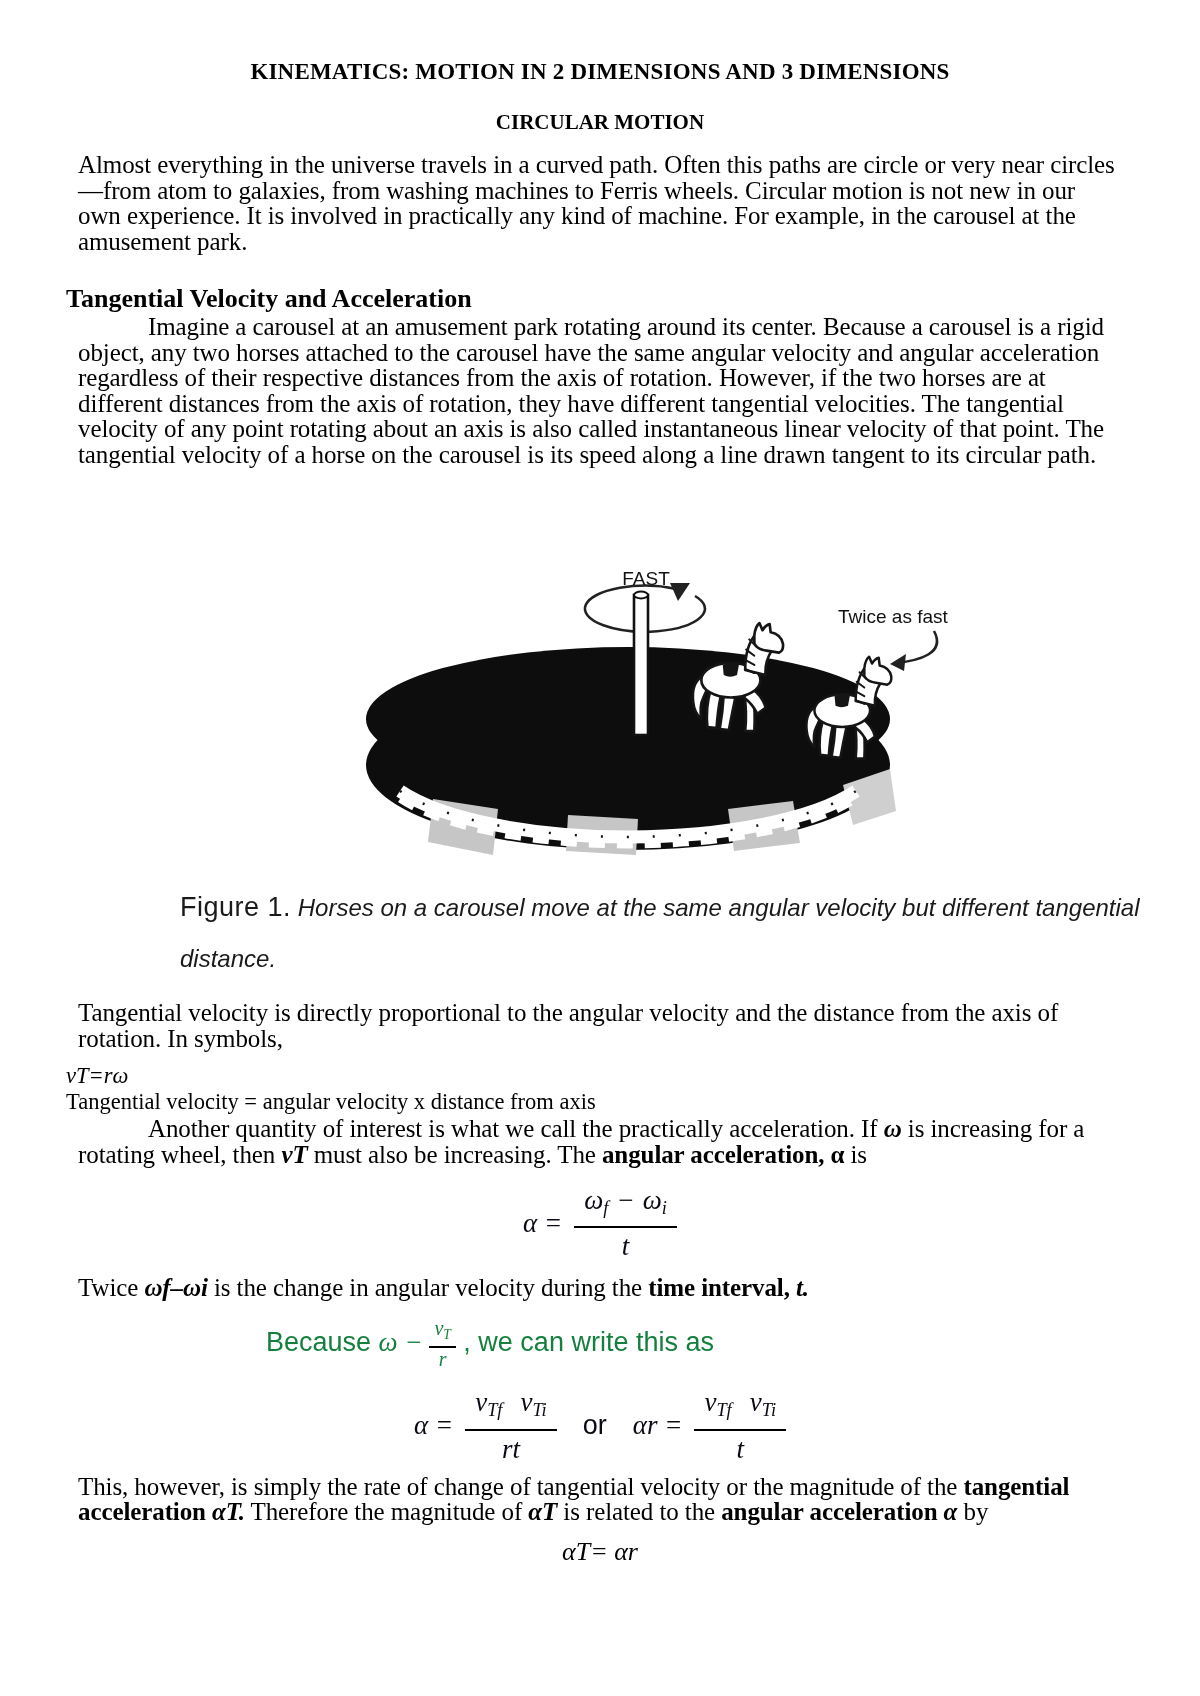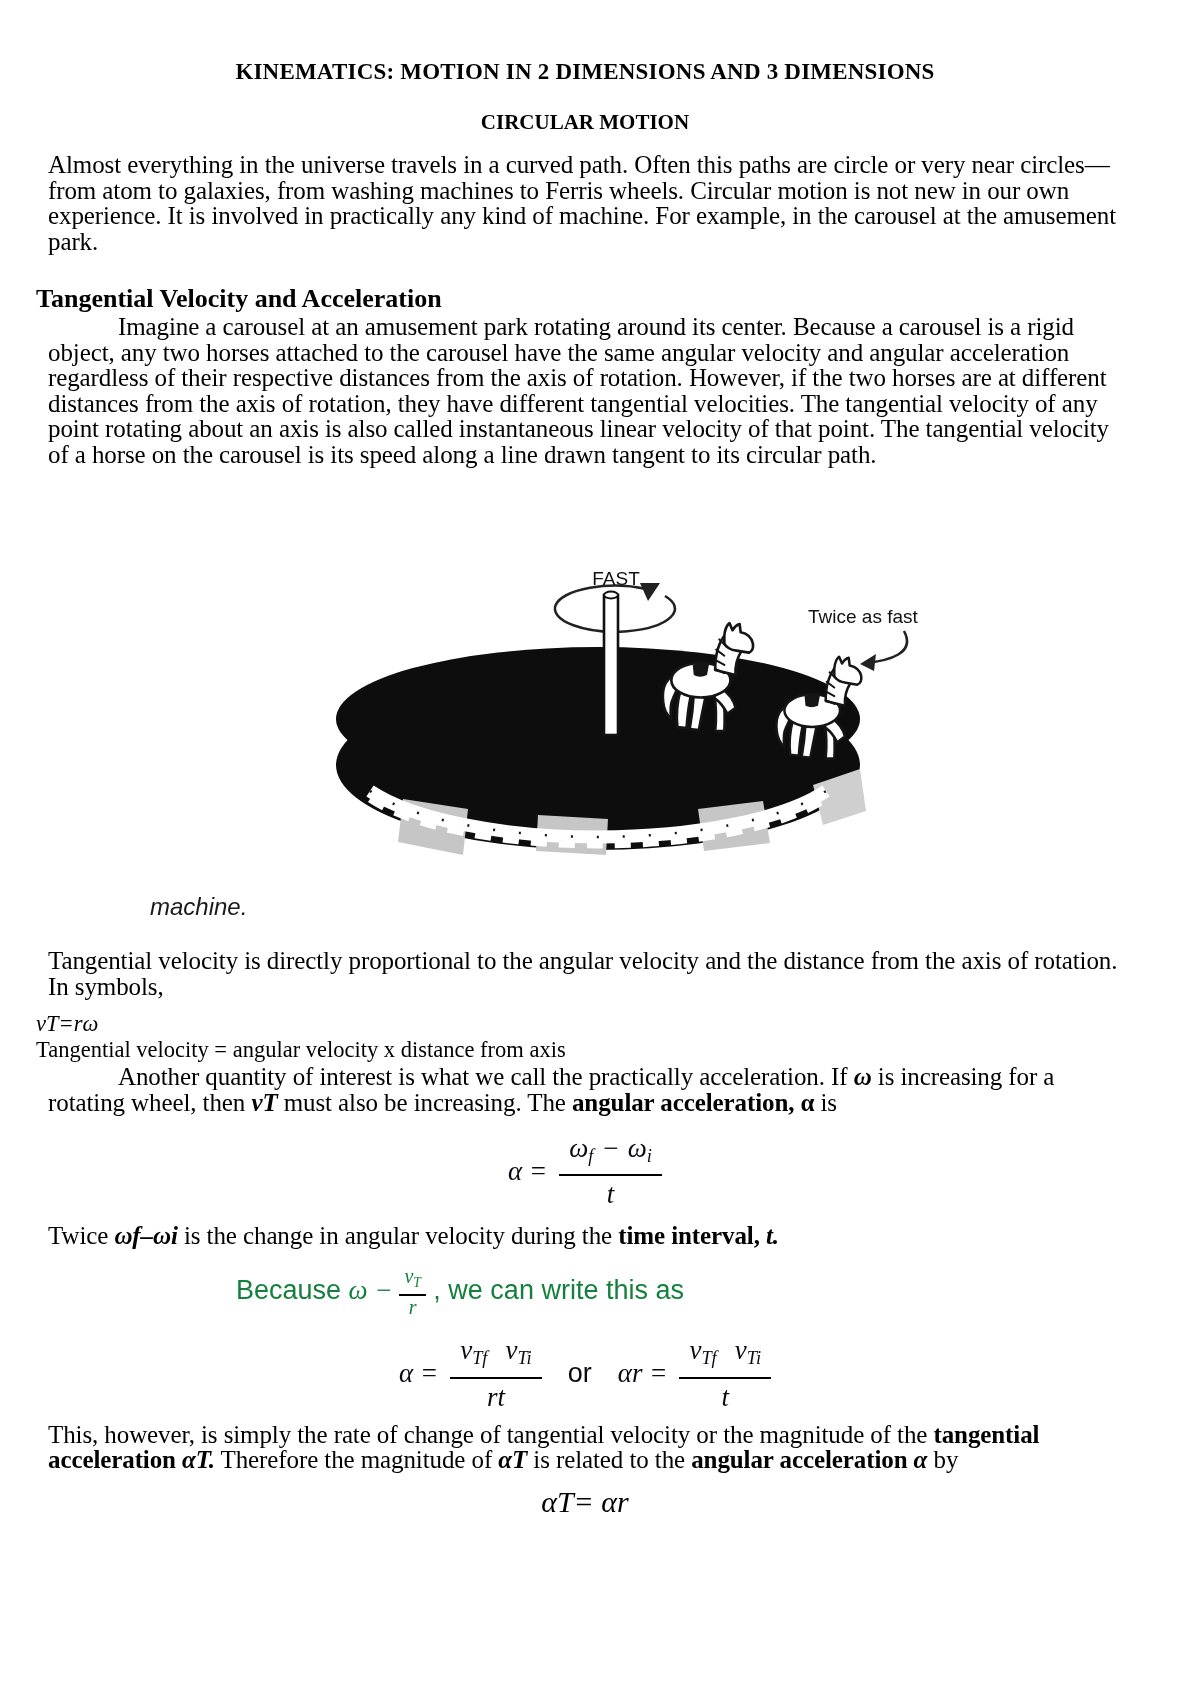--- a/index.html
+++ b/index.html
@@ -1,21 +1,21 @@
 <!DOCTYPE html>
 <html><head>
 <meta charset="utf-8">
 <style>
   html,body{margin:0;padding:0;background:#888;}
   .page{
     position:relative;width:1200px;height:1696px;margin:0 auto;
     background:#ffffff;color:#000;overflow:hidden;
     font-family:"Liberation Serif", serif;
   }
-  .content{padding:58px 66px 0 36px;}
+  .content{padding:58px 66px 0 66px;}
   .doc-title{
     text-align:center;font-weight:bold;font-size:23px;line-height:28px;
     letter-spacing:.2px;
   }
   .doc-subtitle{
     text-align:center;font-weight:bold;font-size:21px;line-height:28px;margin-top:22px;
   }
   .body-text{
     font-size:25px;line-height:25.5px;letter-spacing:-0.1px;margin:12px;
   }
@@ -52,21 +52,21 @@
   .where-line{margin-top:14px;}
   .because-line{
     margin-top:16px;margin-left:200px;
     font-family:"Liberation Sans", sans-serif;font-size:27px;color:#15803d;
   }
   .because-line .sm-frac{font-size:20px;font-family:"Liberation Serif", serif;font-style:italic;}
   .because-line .sm-frac .num{border-bottom:2px solid #000;padding:0 5px 1px 5px;line-height:22px;}
   .because-line .sm-frac .den{padding-top:1px;line-height:20px;}
   .conclusion{margin-top:10px;}
   .final-formula{
-    text-align:center;font-size:30px;margin-top:4px;
+    text-align:center;font-size:26px;margin-top:4px;
     font-family:"Liberation Serif", serif;font-style:italic;
   }
 </style>
 </head>
 <body>
 
 <div class="page">
   <div class="content">
 
     <div class="doc-title">KINEMATICS: MOTION IN 2 DIMENSIONS AND 3 DIMENSIONS</div>
@@ -125,21 +125,22 @@
         <text x="308" y="28" text-anchor="middle" font-family="Liberation Sans, sans-serif" font-size="19" fill="#111">FAST</text>
         <text x="500" y="66" font-family="Liberation Sans, sans-serif" font-size="19" fill="#111">Twice as fast</text>
         <g>
           <path d="M 596,74 C 608,96 582,104 556,106" fill="none" stroke="#222" stroke-width="2.6"></path>
           <polygon points="552,107 568,97 566,114" fill="#222"></polygon>
         </g>
       </svg>
     </div>
 
     <div class="caption">
-      <div><span class="cap-italic">machine.</span></div>
+      <div><span class="cap-label">Figure 1.</span><span class="cap-italic"> Horses on a carousel move at the same angular velocity but different tangential</span></div>
+      <div><span class="cap-italic">distance.</span></div>
     </div>
 
     <div class="sym-block">
       <p class="body-text">Tangential velocity is directly proportional to the angular velocity and the distance from the axis of rotation. In symbols,</p>
       <div class="plain-line it">vT=rω</div>
       <div class="plain-line">Tangential velocity = angular velocity x distance from axis</div>
     </div>
 
     <p class="body-text indent"><span>Another quantity of interest is what we call the practically acceleration. If </span><span class="bi">ω</span><span> is increasing for a rotating wheel, then </span><span class="bi">vT</span><span> must also be increasing. The </span><span class="b">angular acceleration, α</span><span> is</span></p>
 

